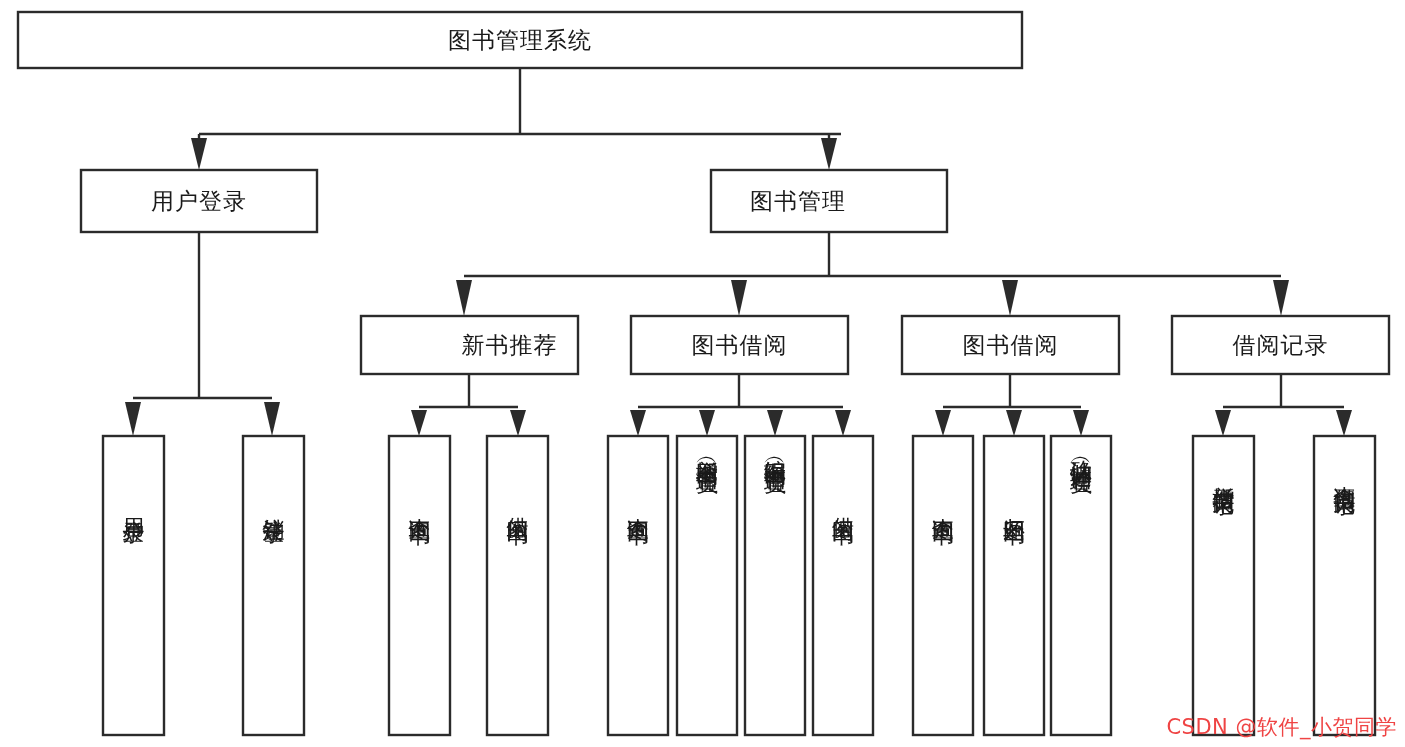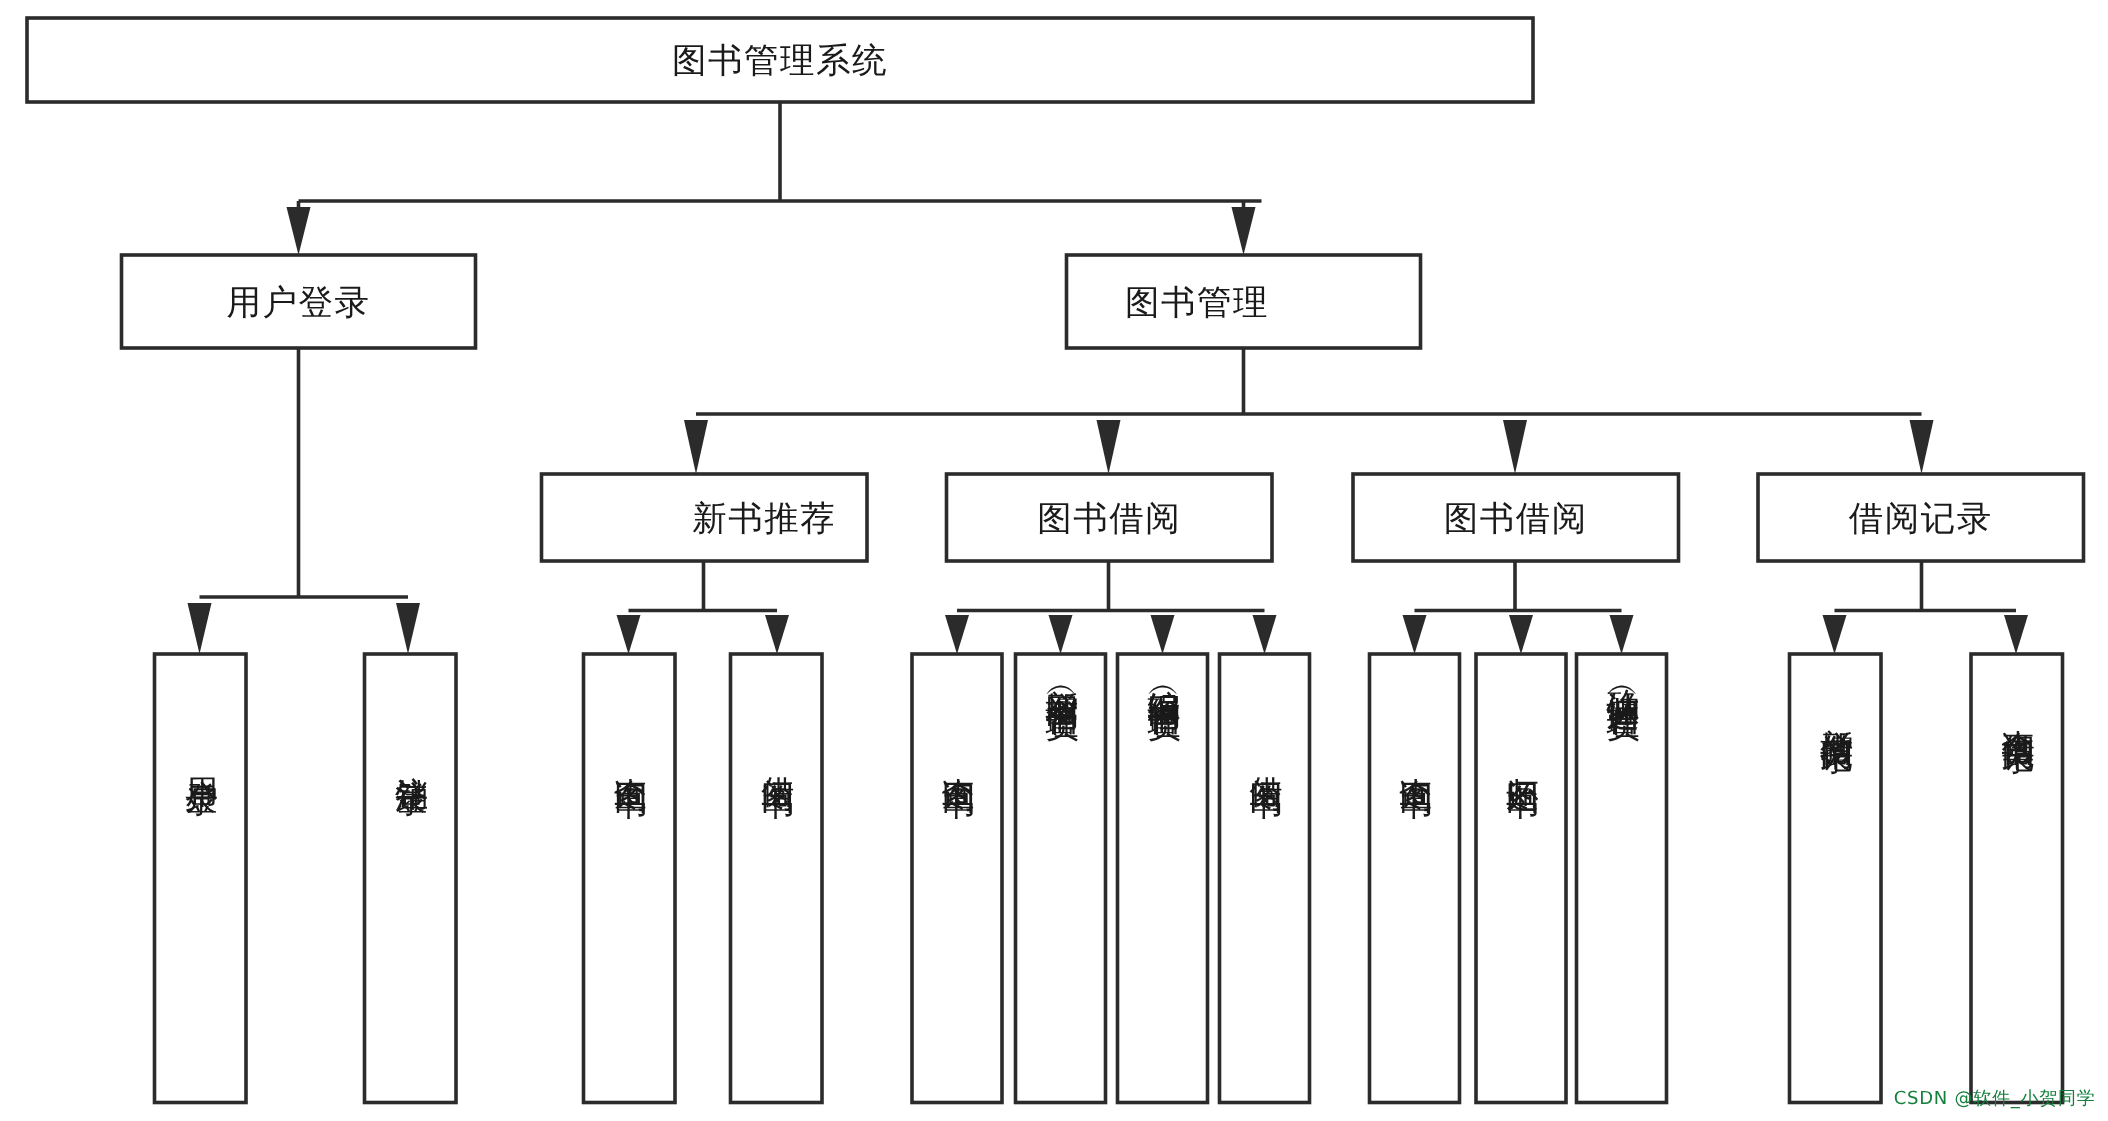--- a/index.html
+++ b/index.html
@@ -69,22 +69,22 @@
     font-size: 23px;
     color: #1a1a1a;
     letter-spacing: 1px;
     white-space: nowrap;
     font-family: "DejaVu Sans", "Liberation Sans", sans-serif;
   }
   #watermark {
     position: absolute;
     right: 8px;
     bottom: 6px;
-    font-size: 12px;
-    color: #15803d;
+    font-size: 21px;
+    color: #ef4444;
     letter-spacing: 0.5px;
     font-family: "DejaVu Sans", "Liberation Sans", sans-serif;
     white-space: nowrap;
   }
 </style>
 </head>
 <body>
 
 <div id="diagram-root">
 

